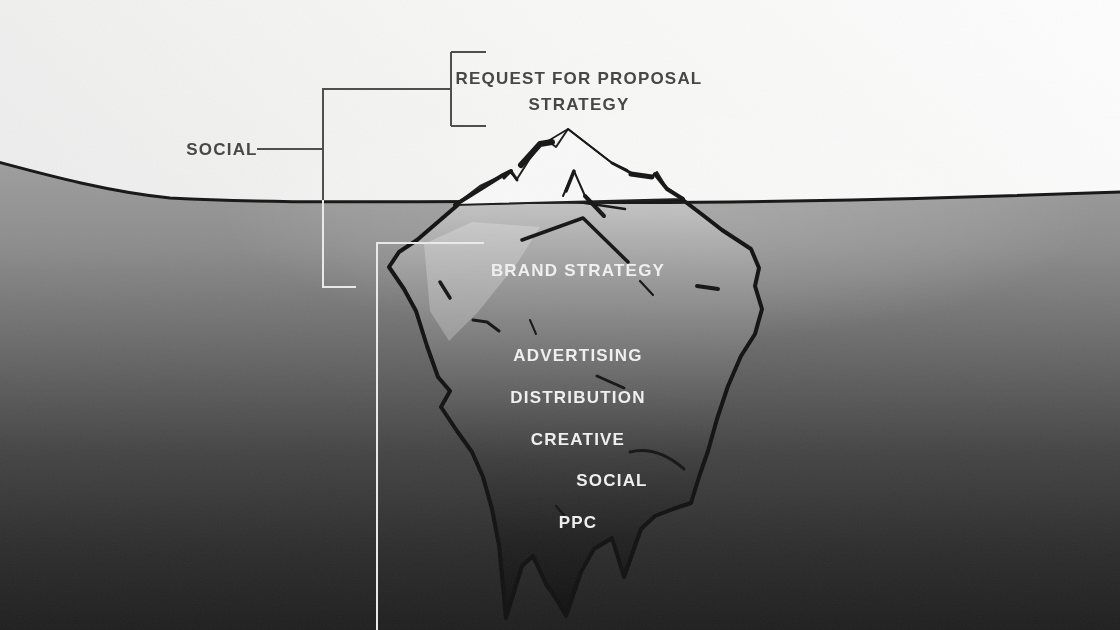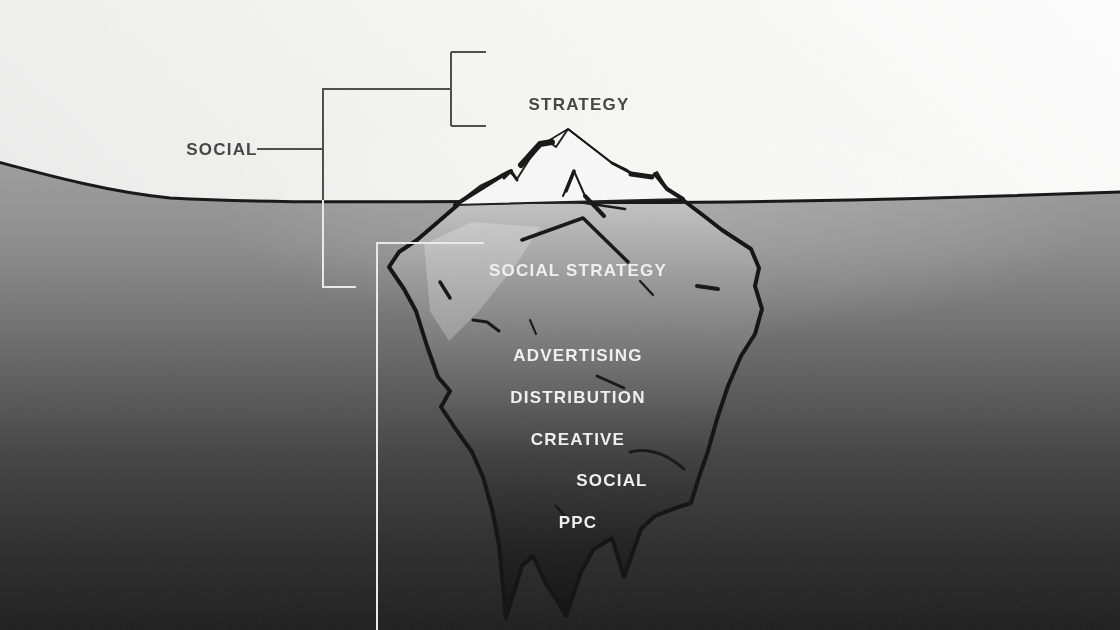--- a/index.html
+++ b/index.html
@@ -117,22 +117,23 @@
     </g>
 
     <g fill="none" style="stroke:var(--line_light,#e9e9e9)" stroke-width="2">
       <path d="M 323 200 L 323 287 L 356 287"></path>
       <path d="M 484 243 L 377 243 L 377 632"></path>
     </g>
   </svg>
 
   <div class="label label-dark" style="left:222px; top:141px;">SOCIAL</div>
 
+  <div class="label label-dark" style="left:579px; top:70px;">REQUEST FOR PROPOSAL</div>
   <div class="label label-dark" style="left:579px; top:96px;">STRATEGY</div>
 
-  <div class="label label-light" style="left:578px; top:262px;">SOCIAL STRATEGY</div>
+  <div class="label label-light" style="left:578px; top:262px;">BRAND STRATEGY</div>
   <div class="label label-light" style="left:578px; top:347px;">ADVERTISING</div>
   <div class="label label-light" style="left:578px; top:389px;">DISTRIBUTION</div>
   <div class="label label-light" style="left:578px; top:431px;">CREATIVE</div>
   <div class="label label-light" style="left:612px; top:472px;">SOCIAL</div>
   <div class="label label-light" style="left:578px; top:514px;">PPC</div>
 
 </div>
 
 </body></html>

